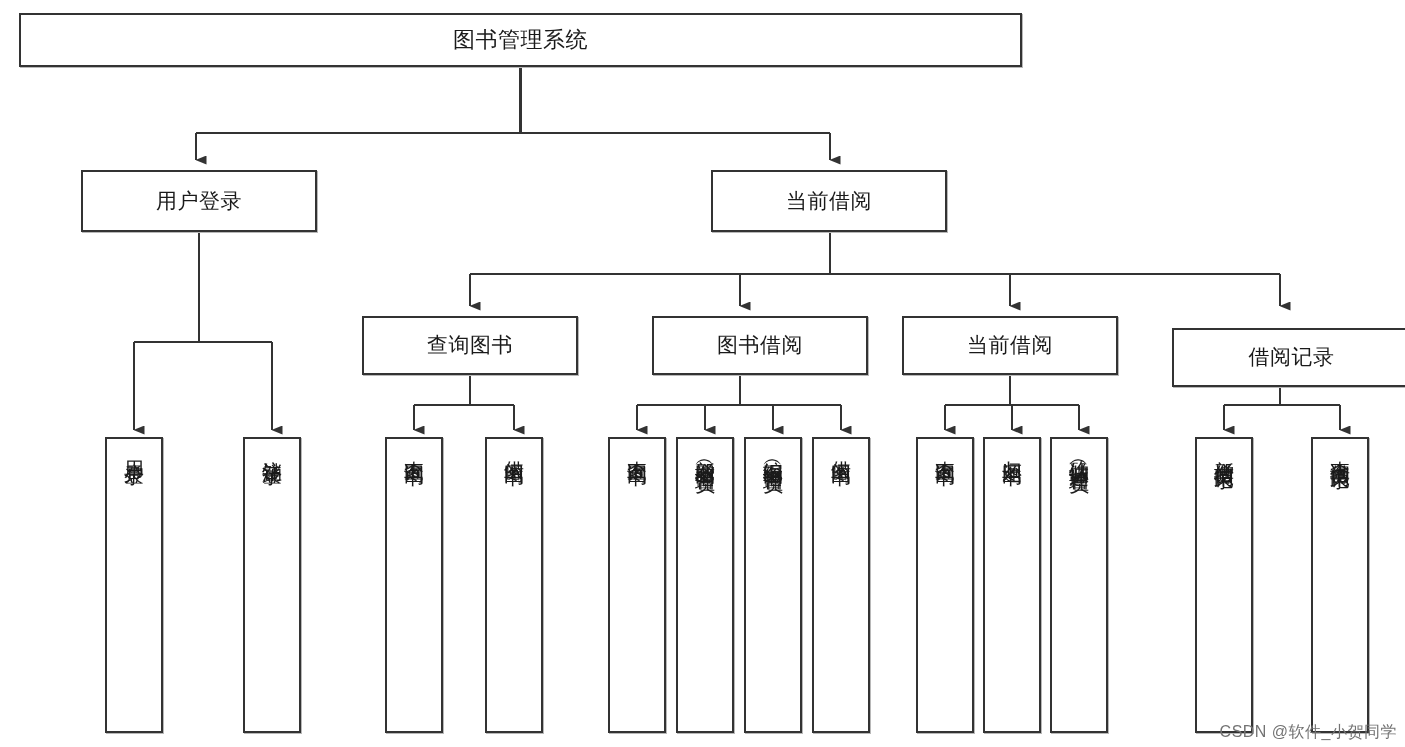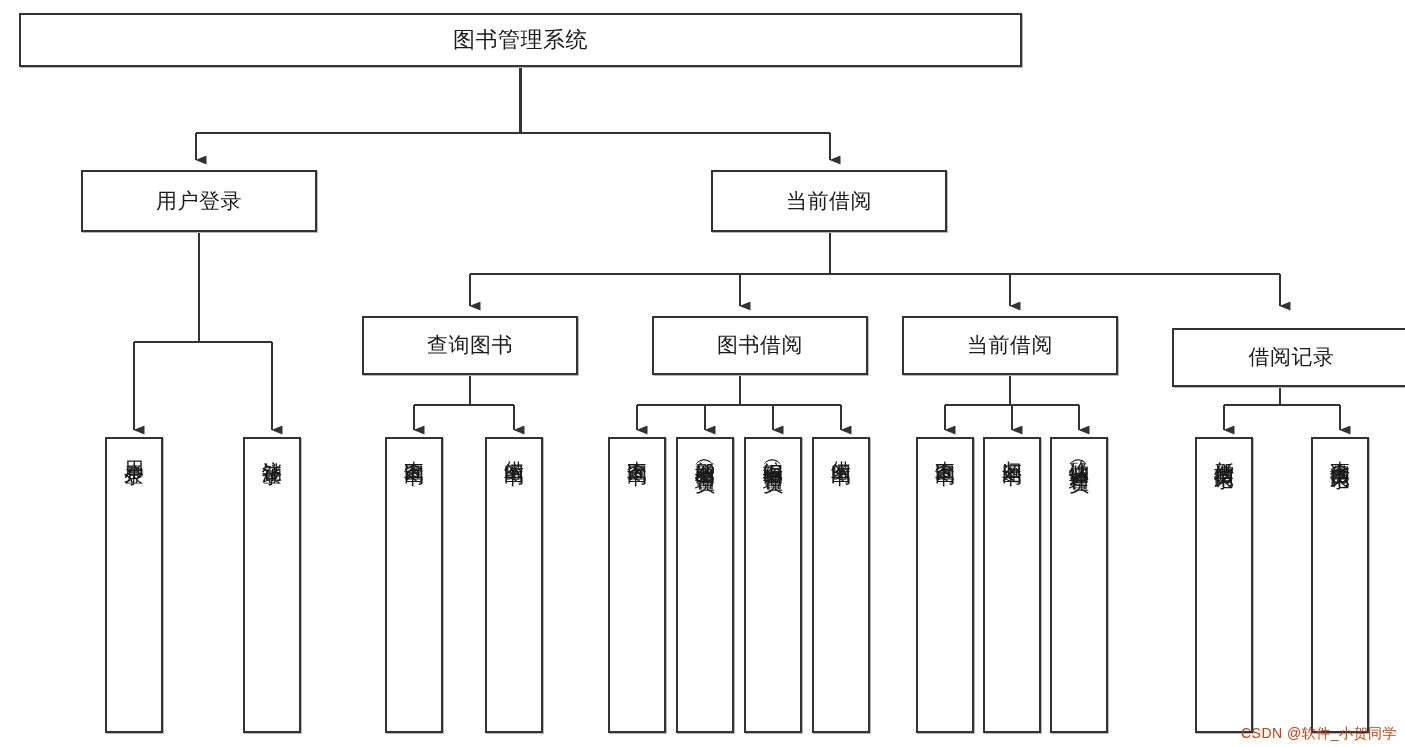--- a/index.html
+++ b/index.html
@@ -60,22 +60,22 @@
     max-height: 286px;
     overflow: visible;
   }
   .node.root .node-label {
     font-size: 22px;
   }
   #watermark {
     position: absolute;
     right: 8px;
     bottom: 4px;
-    font-size: 14px;
-    color: #c2410c;
+    font-size: 16px;
+    color: #737373;
     letter-spacing: 0.5px;
     white-space: nowrap;
     user-select: none;
   }
 </style>
 </head>
 <body>
 
 <div id="diagram-root">
 

